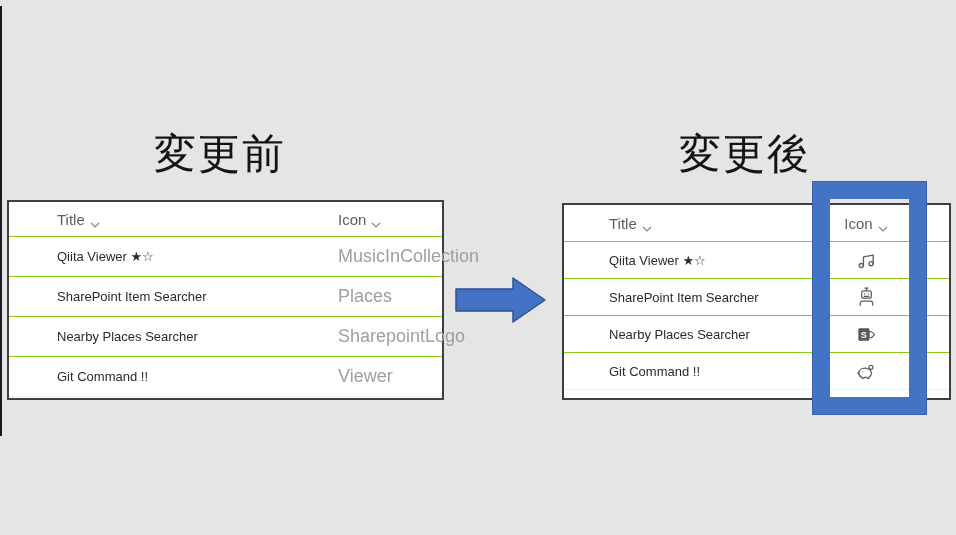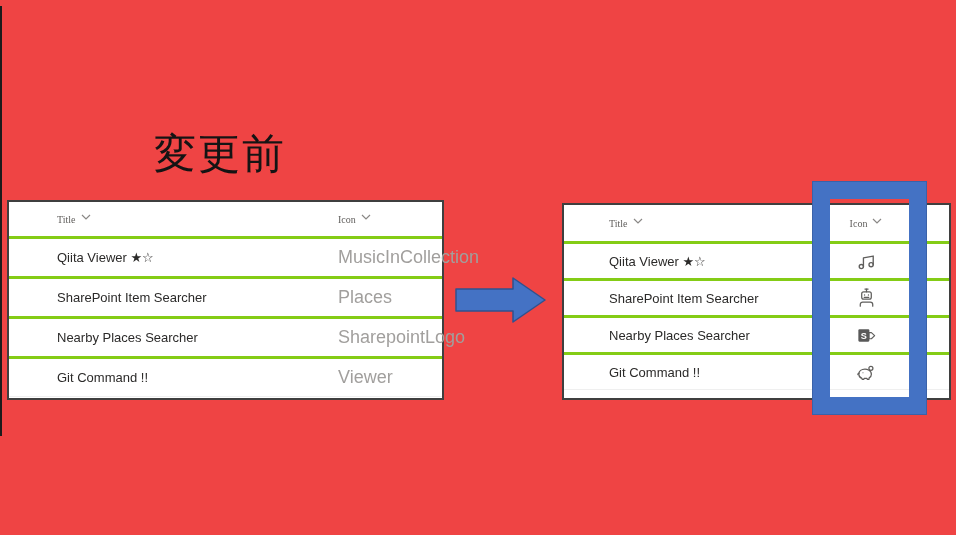--- a/index.html
+++ b/index.html
@@ -1,19 +1,19 @@
 <!DOCTYPE html>
 <html><head>
 <meta charset="utf-8">
 <style>
   * { margin:0; padding:0; box-sizing:border-box; }
   html,body { background:#fff; }
   body { font-family:"Liberation Sans","DejaVu Sans",sans-serif; }
   .canvas {
-    position:relative; width:956px; height:535px; background:#ef4444;
+    position:relative; width:956px; height:535px; background:#e5e5e5;
     overflow:hidden; margin:0 auto;
   }
   .edge-line {
     position:absolute; left:0; top:6px; width:2px; height:430px; background:#1b1b1b;
   }
   .heading {
     position:absolute; top:126px; font-size:42px; font-weight:400; color:#141414;
     text-align:center; letter-spacing:2px;
   }
   .heading.before { left:40px;  width:360px; }
@@ -22,34 +22,34 @@
   .sp-table {
     position:absolute; background:#fff; border:2px solid #3f3f3f;
     display:flex; flex-direction:column;
   }
   .sp-table.before { left:7px;  top:200px; width:437px; height:200px; }
   .sp-table.after  { left:562px; top:203px; width:389px; height:197px; }
 
   .t-header { display:flex; align-items:center; flex:0 0 auto; }
   .sp-table.before .t-header { height:34px; }
   .sp-table.after  .t-header { height:36px; }
-  .t-row { display:flex; align-items:center; border-top:3px solid #84cc16; }
+  .t-row { display:flex; align-items:center; border-top:1px solid #84cc16; }
   .sp-table.before .t-row { height:40px; }
   .sp-table.after  .t-row { height:37px; }
   .t-tail { border-top:1px solid #efefef; flex:1 1 auto; }
 
   .cell-title { flex:1 1 auto; display:flex; align-items:center; overflow:hidden; }
   .sp-table.before .cell-title { padding-left:48px; }
   .sp-table.after  .cell-title { padding-left:45px; }
 
   .cell-icon { flex:0 0 auto; display:flex; align-items:center; }
   .sp-table.before .cell-icon { width:104px; justify-content:flex-start; }
   .sp-table.after  .cell-icon { width:110px; margin-right:28px; justify-content:center; }
 
-  .hdr-label { font-size:10px; color:#605e5c; display:inline-flex; align-items:flex-start; gap:5px; cursor:pointer;font-family:Liberation Serif, serif; }
+  .hdr-label { font-size:15px; color:#605e5c; display:inline-flex; align-items:flex-end; gap:5px; cursor:pointer; }
   .chev { display:inline-flex; color:#8a8886; }
   .row-title { font-size:13px; color:#2b2a29; white-space:nowrap; }
   .icon-text { font-size:18px; color:#a19f9d; white-space:nowrap; }
   .cell-icon svg.fluent { display:block; }
 
   .arrow-wrap { position:absolute; left:455px; top:276px; width:92px; height:48px; }
 
   .highlight-rect {
     position:absolute; left:813px; top:182px; width:113px; height:232px;
     border:17px solid #4472C4; outline:1px solid #3a62a9;
@@ -57,20 +57,21 @@
   }
 </style>
 </head>
 <body>
 
 <div class="canvas">
 
   <div class="edge-line"></div>
 
   <div class="heading before">変更前</div>
+  <div class="heading after">変更後</div>
 
   <div class="sp-table before">
     <div class="t-header">
       <div class="cell-title">
         <span class="hdr-label">
           <span>Title</span>
           <span class="chev">
             <svg width="10" height="6" viewBox="0 0 10 6">
                 <polyline points="1,1 5,5 9,1" fill="none" stroke="currentColor" stroke-width="1.2"></polyline>
               </svg>

